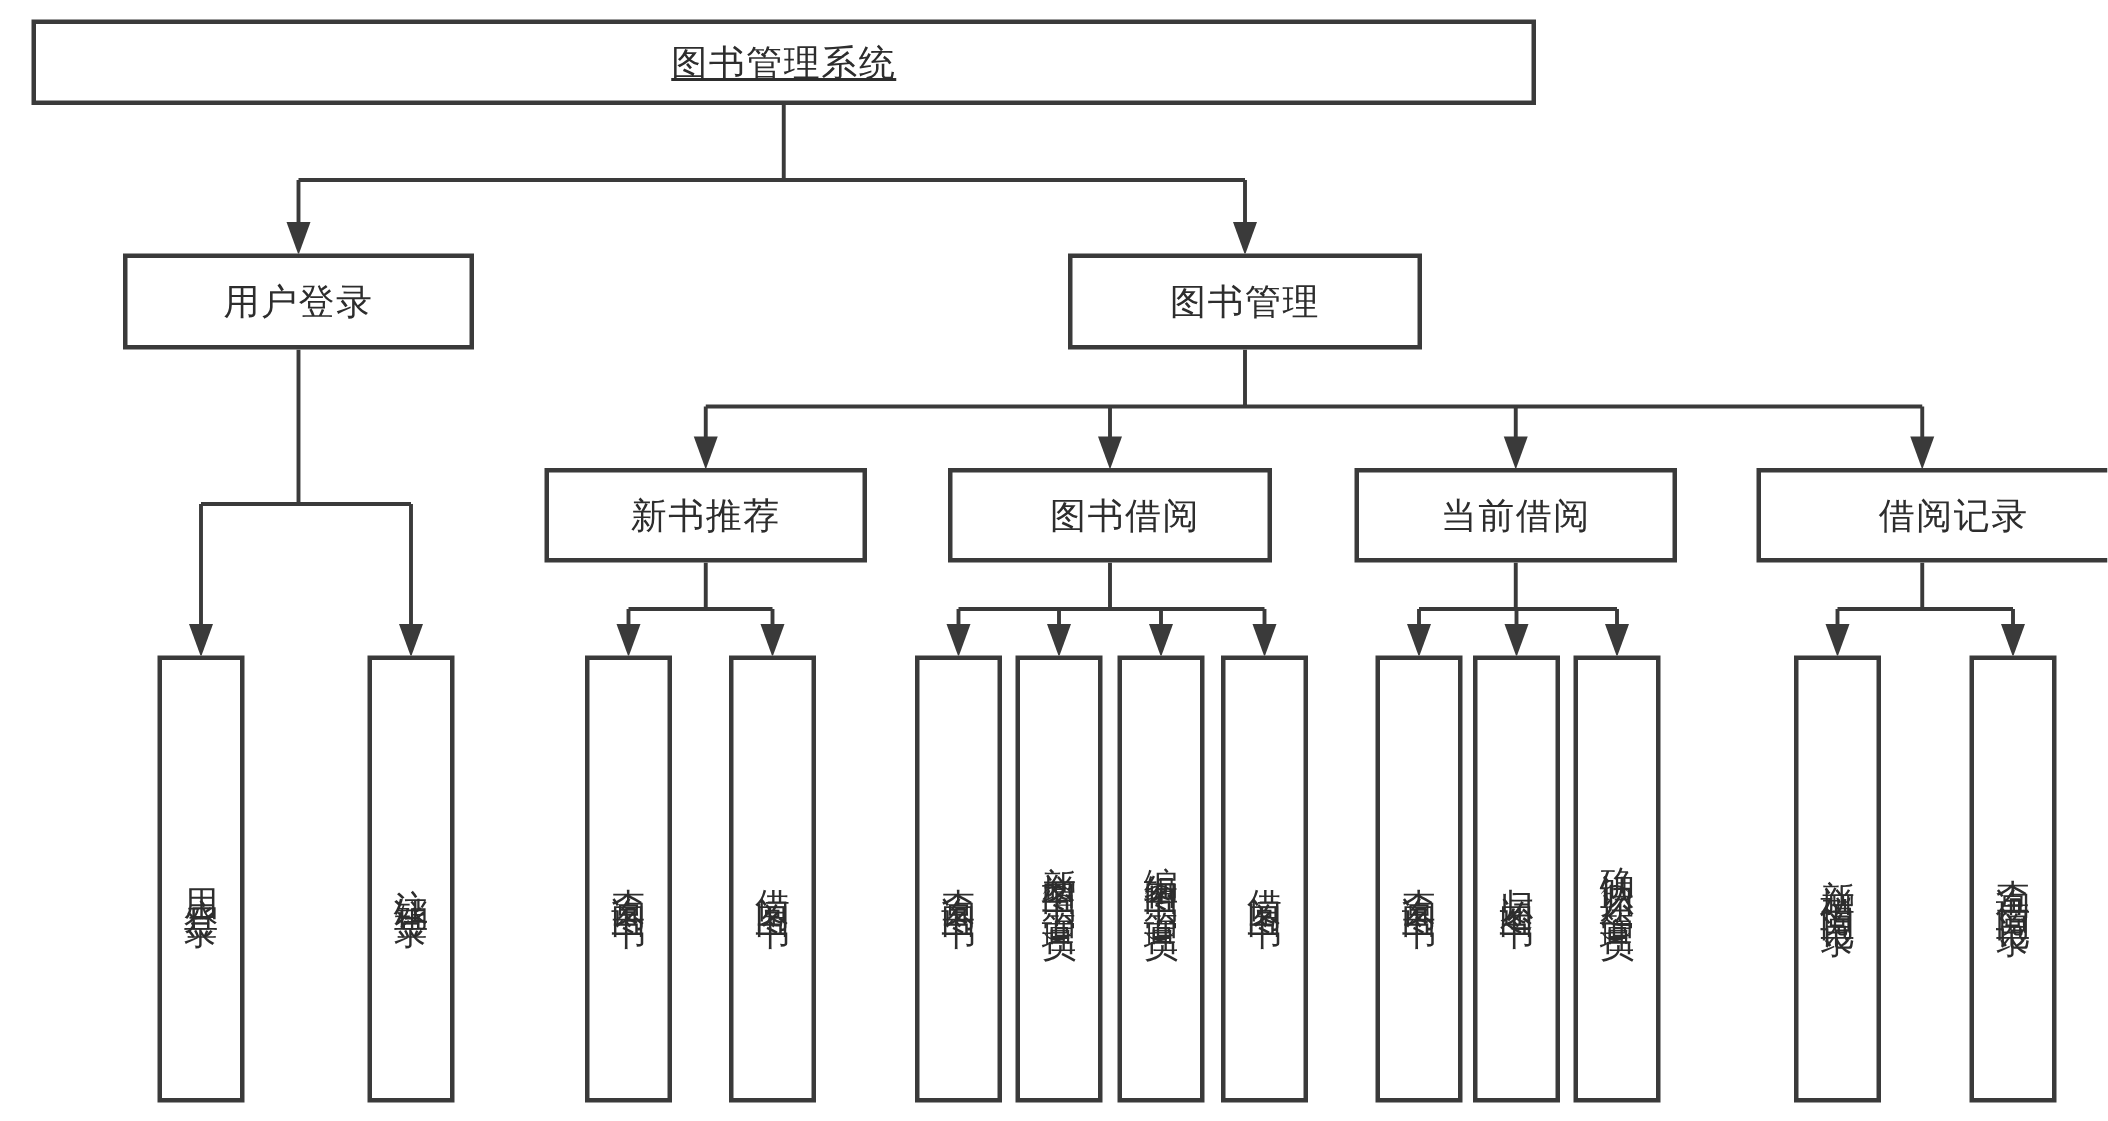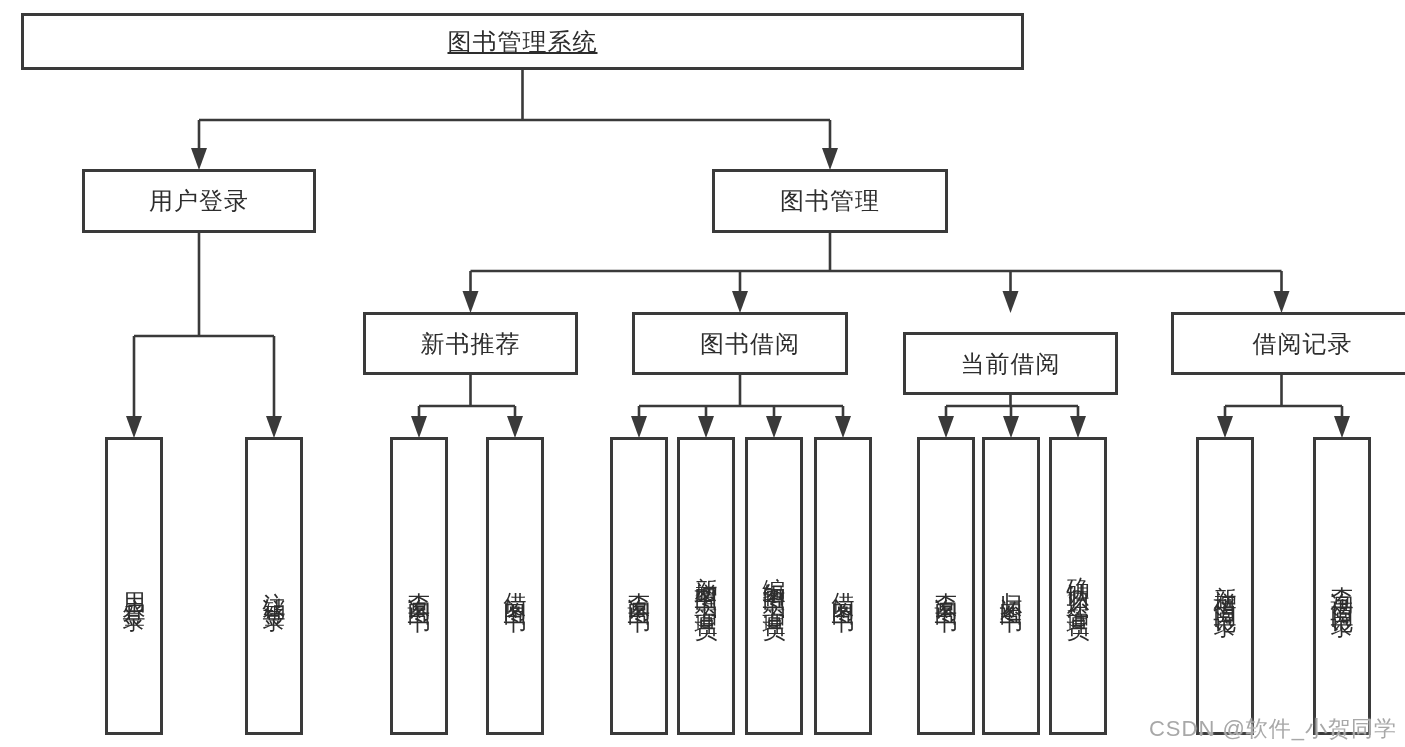--- a/index.html
+++ b/index.html
@@ -118,21 +118,21 @@
   <div class="h-box lvl" style="left:712px; width:236px;">
     <span>图书管理</span>
   </div>
 
   <div class="h-box lvl3" style="left:363px; width:215px;">
     <span>新书推荐</span>
   </div>
   <div class="h-box lvl3" style="left:632px; width:216px;padding-left:20px;">
     <span>图书借阅</span>
   </div>
-  <div class="h-box lvl3" style="left:903px; width:215px;margin-top:20px;">
+  <div class="h-box lvl3" style="left:903px; width:215px;">
     <span>当前借阅</span>
   </div>
   <div class="h-box lvl3" style="left:1171px; width:263px;">
     <span>借阅记录</span>
   </div>
 
   <div class="v-box" style="left:105px;">
     <span class="v-text">用户登录</span>
   </div>
   <div class="v-box" style="left:245px;">
@@ -169,15 +169,14 @@
     <span class="v-text">确认归还（管理员）</span>
   </div>
 
   <div class="v-box" style="left:1196px;">
     <span class="v-text">新增借阅记录</span>
   </div>
   <div class="v-box" style="left:1313px;">
     <span class="v-text">查询借阅记录</span>
   </div>
 
-  <div class="watermark">CSDN @软件_小贺同学</div>
 
 </div>
 
 </body></html>

